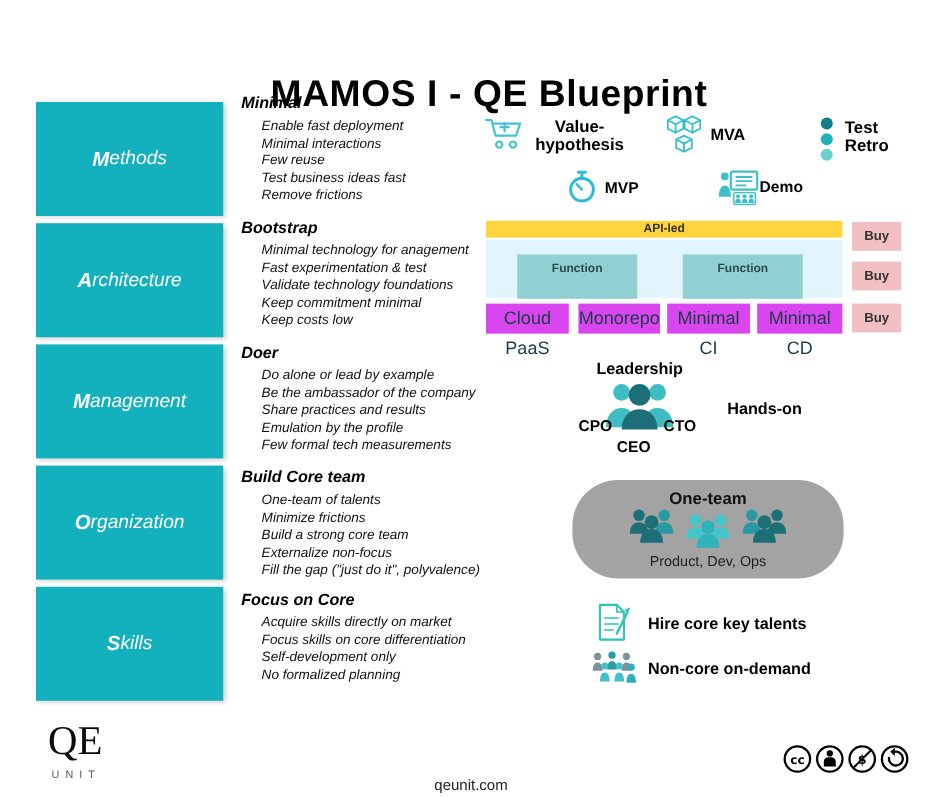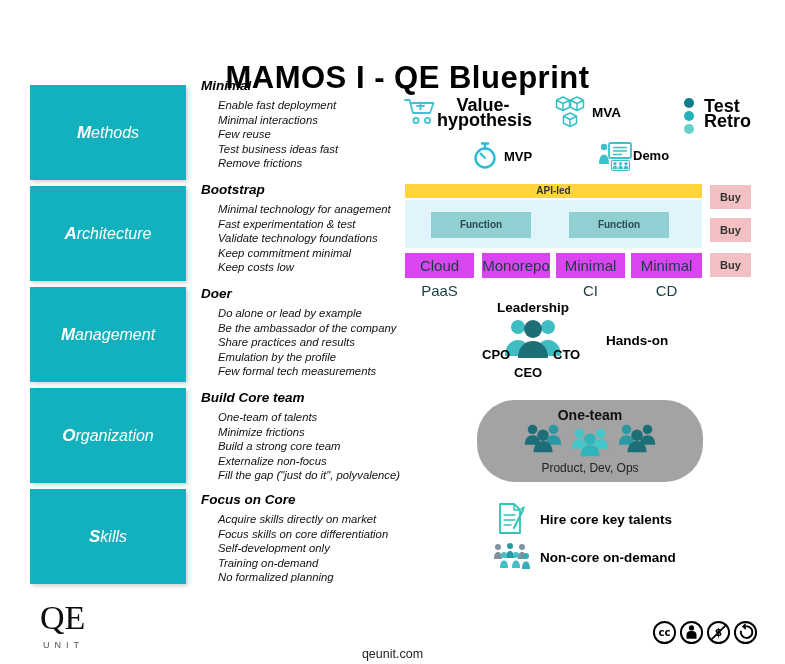--- a/index.html
+++ b/index.html
@@ -10,28 +10,28 @@
   
   .pillar{position:absolute;left:30px;width:156px;height:95px;background:#13b1bd;
           color:#fff;display:flex;align-items:center;justify-content:center;
           font-style:italic;font-size:16px;box-shadow:2px 2px 4px rgba(0,0,0,.18);}
   .pillar .pin{font-weight:bold;font-size:17px;}
   
   .section{position:absolute;left:201px;width:212px;}
   .sec-h{font-weight:bold;font-style:italic;font-size:13.5px;color:#000;margin-bottom:5px;}
   .sec-i{font-style:italic;font-size:11.3px;line-height:14.6px;margin-left:17px;color:#111;}
   
-  .lbl{position:absolute;font-weight:bold;font-size:18px;color:#000;line-height:15px;}
+  .lbl{position:absolute;font-weight:bold;font-size:14px;color:#000;line-height:15px;}
   .lbl13{font-size:13.5px;}
   .abs{position:absolute;}
   
   .api-bar{position:absolute;left:405px;top:184px;width:297px;height:14px;background:#ffd43d;
            font-size:10px;font-weight:bold;text-align:center;line-height:14px;color:#333;}
   .panel{position:absolute;left:405px;top:200px;width:297px;height:48px;background:#e2f4fb;}
-  .fnbox{position:absolute;top:212px;width:100px;height:26px;background:#90d0d3;
+  .fnbox{position:absolute;top:212px;width:100px;height:37px;background:#90d0d3;
          font-size:10px;font-weight:bold;color:#2c4a4e;text-align:center;line-height:26px;}
   .fdbox{position:absolute;top:253px;height:25px;background:#d946ef;font-size:15px;
          font-weight:normal;color:#1a3c46;text-align:center;line-height:25px;}
   .buy{position:absolute;left:710px;width:41px;height:24px;background:#f2c0c2;
        font-size:11px;font-weight:bold;color:#333;text-align:center;line-height:24px;}
   
   .oneteam{position:absolute;left:477px;top:400px;width:226px;height:82px;background:#a3a3a3;
            border-radius:38px;text-decoration:underline;}
   .oneteam-h{position:absolute;left:0;right:0;top:7px;text-align:center;font-weight:bold;font-size:14px;}
   .oneteam-people{position:absolute;left:0;right:0;top:21px;display:flex;justify-content:center;gap:5px;}
@@ -102,21 +102,20 @@
     <div class="sec-i">Minimize frictions</div>
     <div class="sec-i">Build a strong core team</div>
     <div class="sec-i">Externalize non-focus</div>
     <div class="sec-i">Fill the gap ("just do it", polyvalence)</div>
   </div>
   <div class="section" style="top:492px">
     <div class="sec-h">Focus on Core</div>
     <div class="sec-i">Acquire skills directly on market</div>
     <div class="sec-i">Focus skills on core differentiation</div>
     <div class="sec-i">Self-development only</div>
-    <div class="sec-i">Training on-demand</div>
     <div class="sec-i">No formalized planning</div>
   </div>
 
   <div class="abs" style="left:403px;top:96px">
     <svg width="36" height="30" viewBox="0 0 36 30" fill="none" stroke="#3fc3d4" stroke-width="1.8" stroke-linecap="round" stroke-linejoin="round">
       <path d="M2 4h4.5L10 17h17l3.5-10H8.8"></path>
       <circle cx="13" cy="24.5" r="2.6"></circle>
         <circle cx="24.5" cy="24.5" r="2.6"></circle>
       <path d="M17.5 6.5v7M14 10h7"></path>
     </svg>

